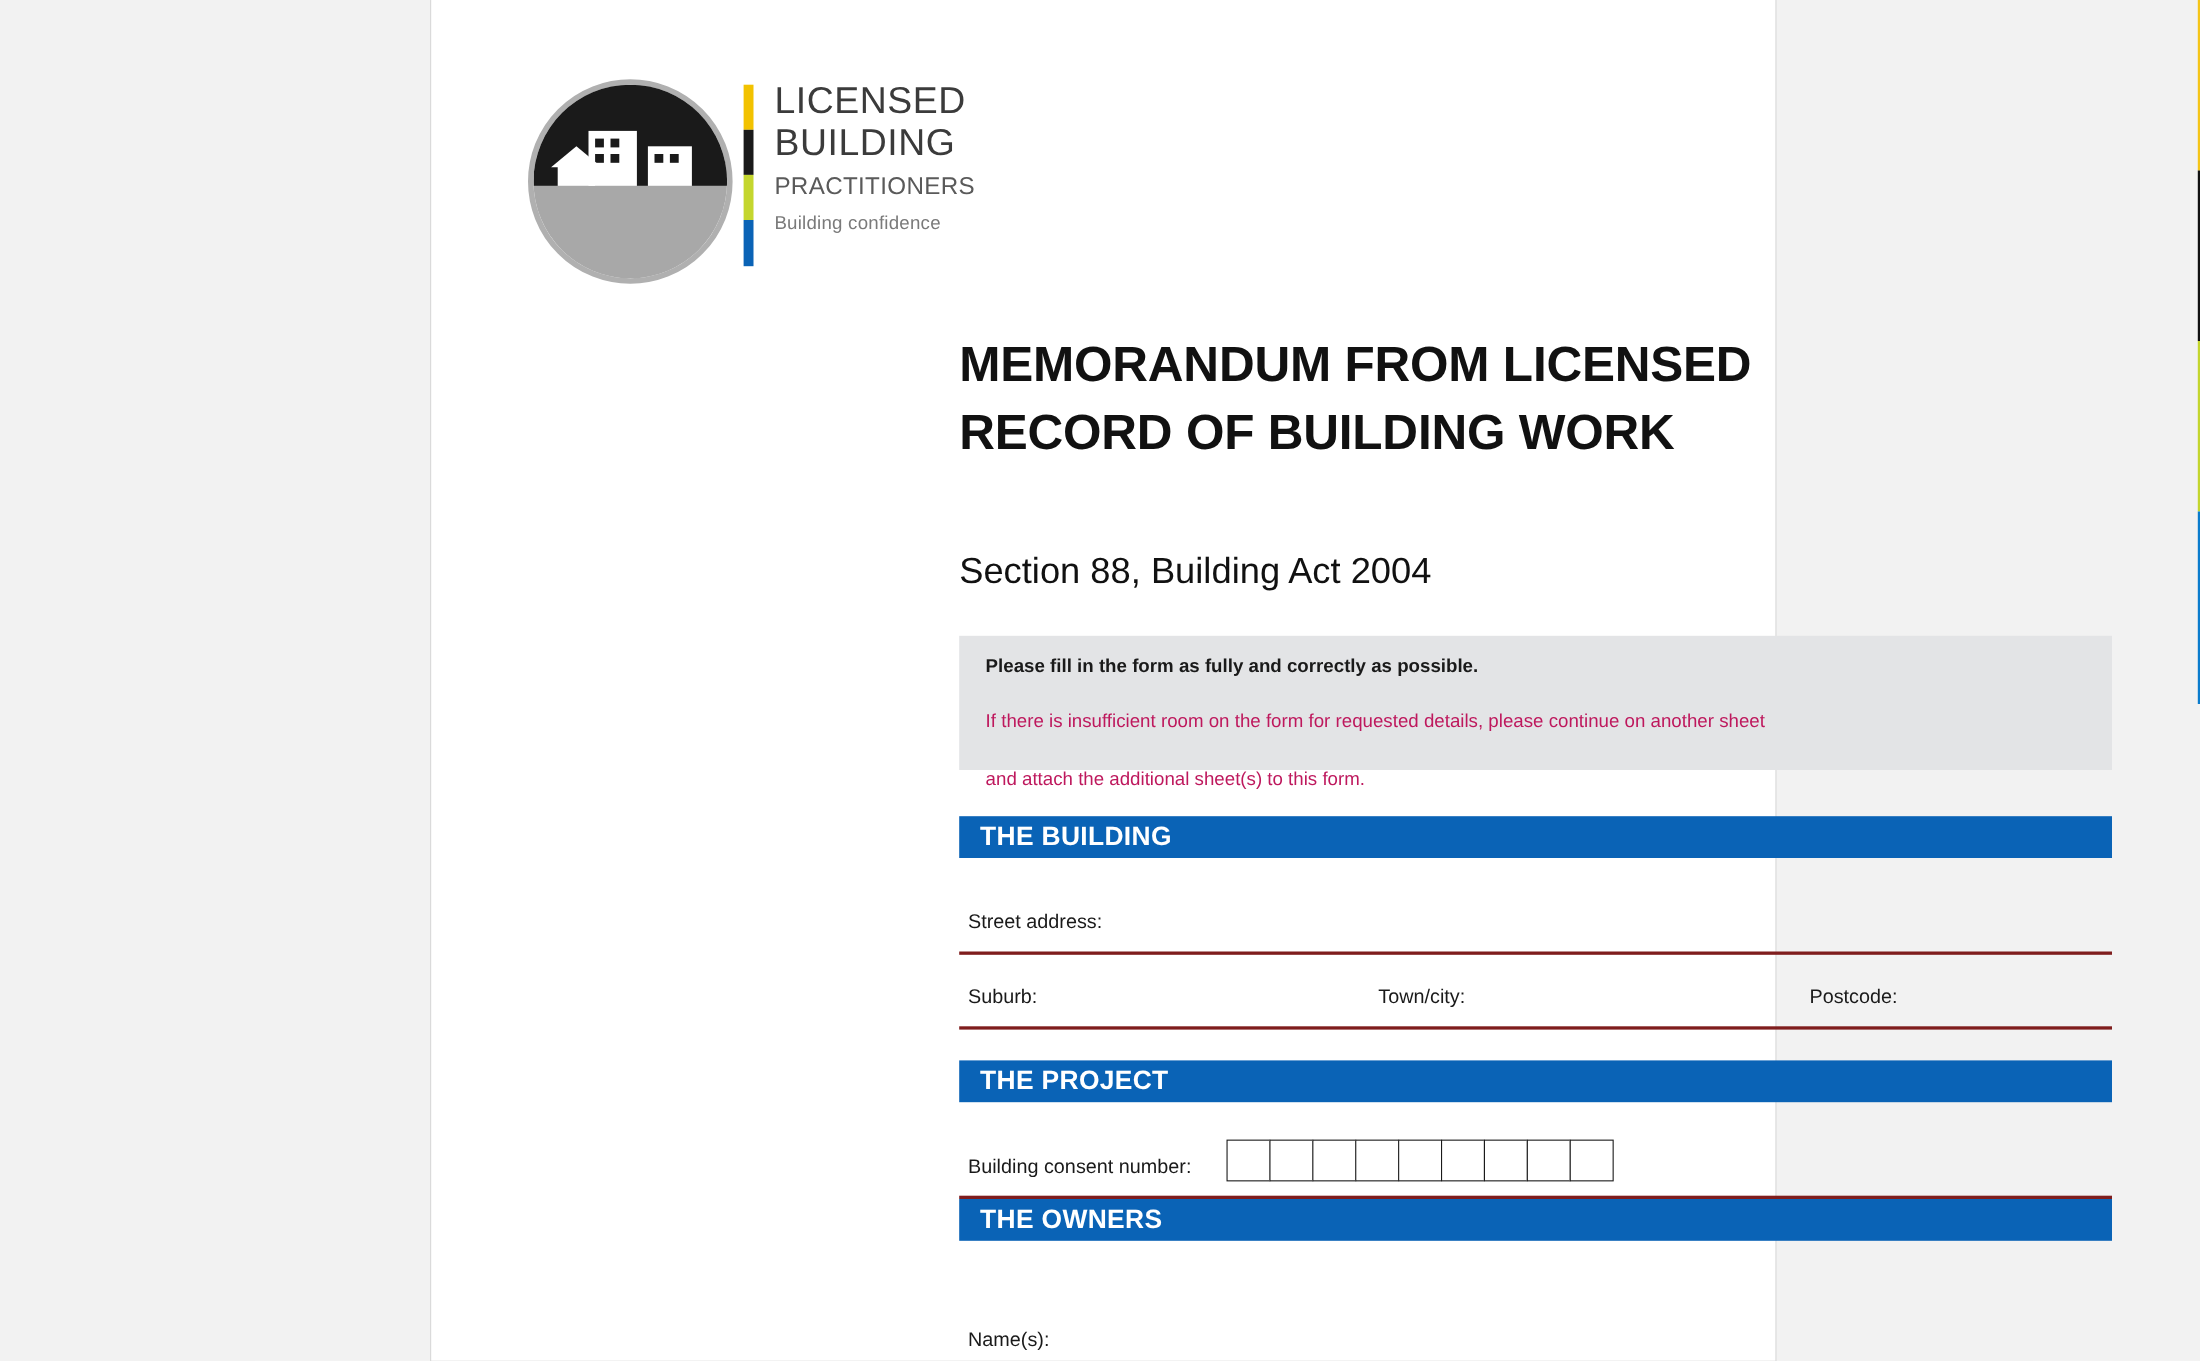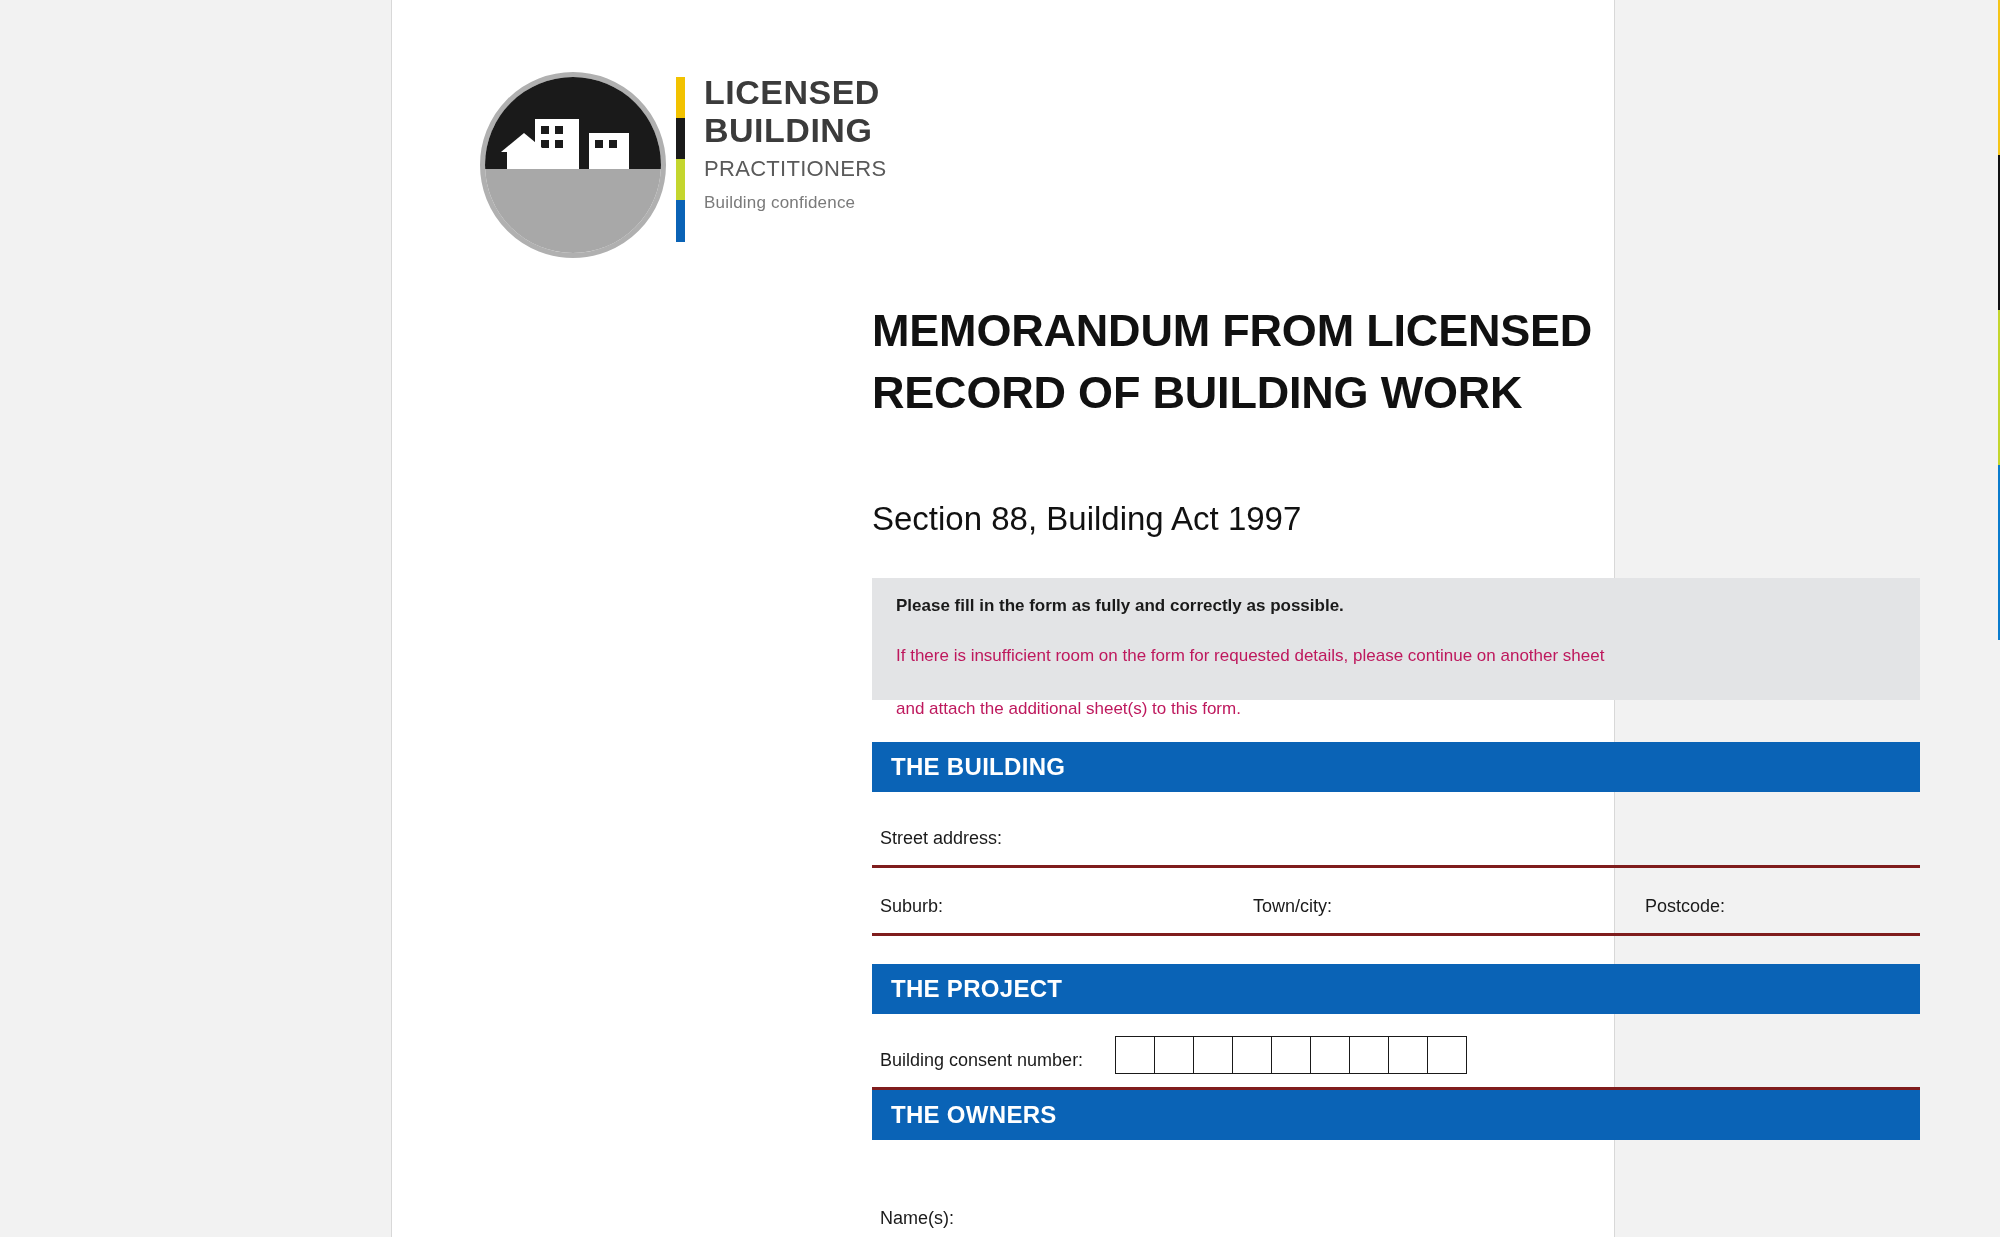--- a/index.html
+++ b/index.html
@@ -85,21 +85,21 @@
   }
   .rule-seg { width: 100%; }
 
   #logo-text {
     position: absolute;
     left: 224px;
     top: 8px;
     width: 340px;
   }
   .lt1, .lt2 {
-    font-weight: bold;
+    font-weight: normal;
     font-size: 34px;
     letter-spacing: 0.5px;
     color: #3b3b3b;
     line-height: 38px;
   }
   .lt3 {
     font-weight: normal;
     font-size: 22px;
     letter-spacing: 0.3px;
     color: #5a5a5a;
@@ -155,21 +155,21 @@
     color: #be185d;
     line-height: 26px;
     margin-top: 27px;
   }
 
   
   .section-bar {
     position: absolute;
     left: 480px;
     width: 1048px;
-    height: 50px;
+    height: 38px;
     background: #0a63b6;
     color: #ffffff;
     font-size: 24px;
     font-weight: bold;
     letter-spacing: 0.3px;
     display: flex;
     align-items: center;
     padding-left: 19px;
     box-sizing: border-box;
   }
@@ -254,21 +254,21 @@
       <div class="lt2">BUILDING</div>
       <div class="lt3">PRACTITIONERS</div>
       <div class="lt4">Building confidence</div>
     </div>
   </div>
 
   <div id="doc-title">
     <div>MEMORANDUM FROM LICENSED</div>
     <div>RECORD OF BUILDING WORK</div>
   </div>
-  <div id="doc-subtitle">Section 88, Building Act 1997</div>
+  <div id="doc-subtitle">Section 88, Building Act 2004</div>
 
   <div id="notice">
     <div id="notice-bold">Please fill in the form as fully and correctly as possible.</div>
     <div class="notice-line">If there is insufficient room on the form for requested details, please continue on another sheet</div>
     <div class="notice-line">and attach the additional sheet(s) to this form.</div>
   </div>
 
   <div class="section-bar" id="bar-building">THE BUILDING</div>
 
   <div class="field-row" id="row-street">

